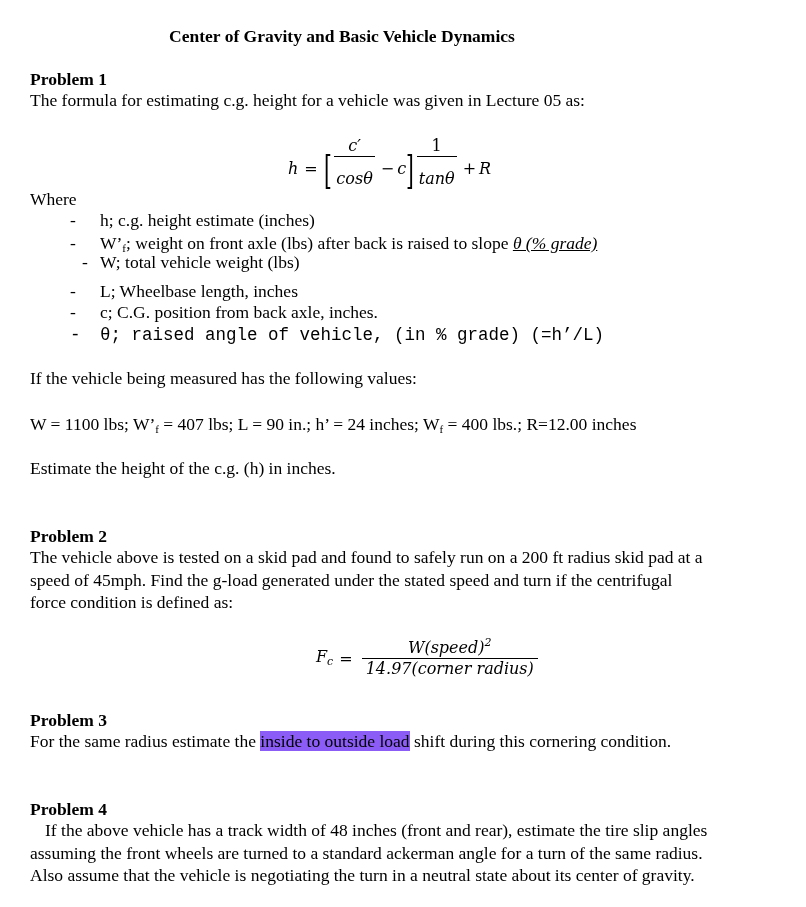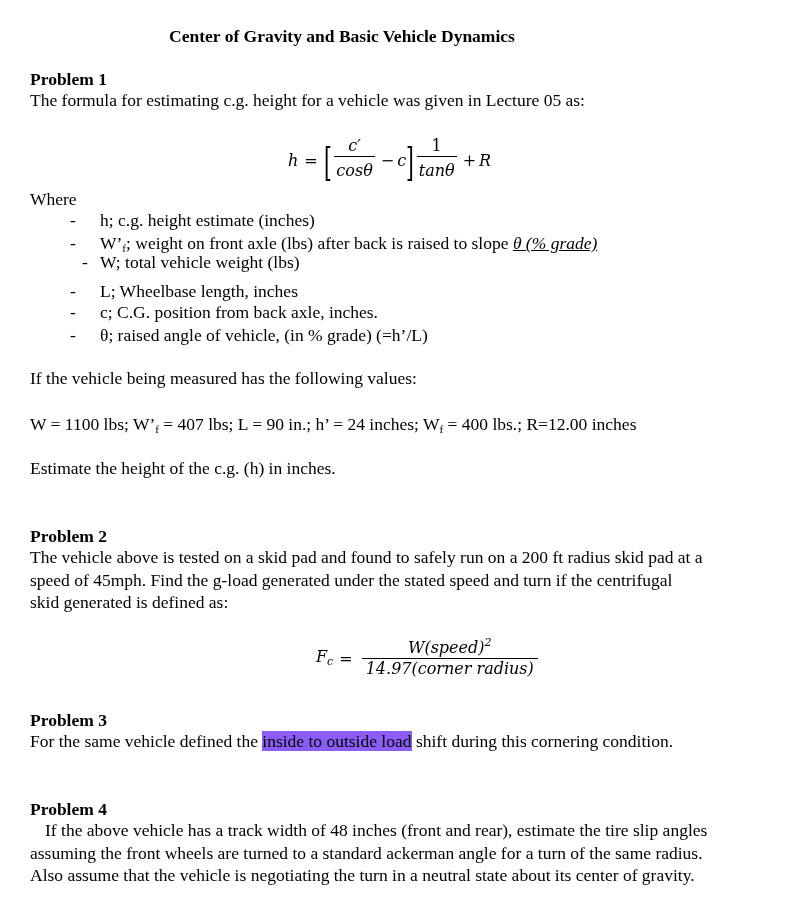--- a/index.html
+++ b/index.html
@@ -34,21 +34,21 @@
   .f1 {
     left: 288px; top: 136px;
     display: flex; align-items: center;
     font-size: 16px;
   }
   .frac {
     display: inline-flex; flex-direction: column; align-items: center;
     margin: 0 3px;
   }
   .frac .num { padding: 0 2px; line-height: 20px; }
-  .frac .den { padding: 4px 2px; border-top: 1.2px solid #000; line-height: 20px; }
+  .frac .den { padding: 12px 2px; border-top: 1.2px solid #000; line-height: 20px; }
   .bracket {
     font-style: normal;
     font-size: 40px;
     line-height: 40px;
     font-weight: 200;
     transform: scaleX(0.5);
     display: inline-block;
     margin: 0 -4px;
   }
   .op { font-style: normal; margin: 0 6px; }
@@ -104,47 +104,47 @@
 </div>
 <div class="abs list-item" style="top:252px;text-align:center;">
   <span class="dash">-</span><span>W; total vehicle weight (lbs)</span>
 </div>
 <div class="abs list-item" style="top:281px;">
   <span class="dash">-</span><span>L; Wheelbase length, inches</span>
 </div>
 <div class="abs list-item" style="top:302px;">
   <span class="dash">-</span><span>c; C.G. position from back axle, inches.</span>
 </div>
-<div class="abs list-item" style="top:325px;">
+<div class="abs list-item" style="top:325px;font-family:Liberation Mono, monospace;">
   <span class="dash">-</span><span>θ; raised angle of vehicle, (in % grade) (=h’/L)</span>
 </div>
 
 <div class="abs para" style="top:368px;">If the vehicle being measured has the following values:</div>
 
 <div class="abs para" style="top:414px;">
   <span>W = 1100 lbs; W’</span><span class="sub">f</span><span> = 407 lbs; L = 90 in.; h’ = 24 inches; W</span><span class="sub">f</span><span> = 400 lbs.; R=12.00 inches</span>
 </div>
 
 <div class="abs para" style="top:458px;">Estimate the height of the c.g. (h) in inches.</div>
 
 <div class="abs para heading" style="top:526px;">Problem 2</div>
 <div class="abs para" style="top:547px;">The vehicle above is tested on a skid pad and found to safely run on a 200 ft radius skid pad at a</div>
 <div class="abs para" style="top:570px;">speed of 45mph. Find the g-load generated under the stated speed and turn if the centrifugal</div>
-<div class="abs para" style="top:592px;">skid generated is defined as:</div>
+<div class="abs para" style="top:592px;">force condition is defined as:</div>
 
 <div class="abs f2 math">
   <span><span>F</span><span class="sub">c</span></span>
   <span class="op">=</span>
   <span class="frac">
     <span class="num"><span>W(speed)</span><sup>2</sup></span>
     <span class="den">14.97(corner radius)</span>
   </span>
 </div>
 
 <div class="abs para heading" style="top:710px;">Problem 3</div>
 <div class="abs para" style="top:731px;">
-  <span>For the same vehicle defined the </span><span class="highlight">inside to outside load</span><span> shift during this cornering condition.</span>
+  <span>For the same radius estimate the </span><span class="highlight">inside to outside load</span><span> shift during this cornering condition.</span>
 </div>
 
 <div class="abs para heading" style="top:799px;">Problem 4</div>
 <div class="abs para" style="top:820px;margin-left:15px;">If the above vehicle has a track width of 48 inches (front and rear), estimate the tire slip angles</div>
 <div class="abs para" style="top:843px;">assuming the front wheels are turned to a standard ackerman angle for a turn of the same radius.</div>
 <div class="abs para" style="top:865px;">Also assume that the vehicle is negotiating the turn in a neutral state about its center of gravity.</div>
 
 </body></html>

